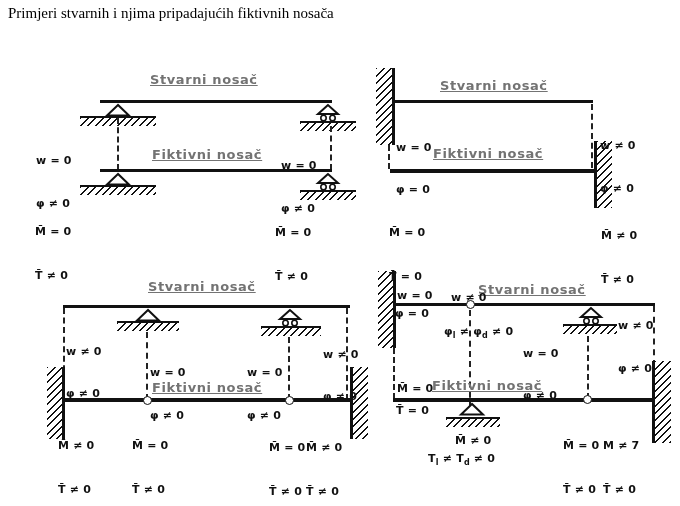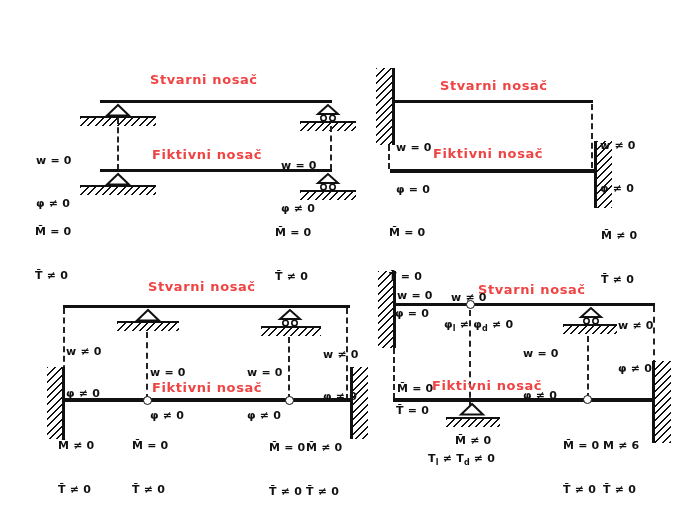--- a/index.html
+++ b/index.html
@@ -1,20 +1,20 @@
 <!DOCTYPE html>
 <html><head>
 <meta charset="utf-8">
 <style>
   html,body{margin:0;padding:0;background:#fff;}
   .screen{position:relative;width:680px;height:506px;background:#fff;overflow:hidden;
           font-family:"DejaVu Sans",sans-serif;}
   .page-title{position:absolute;left:8px;top:5px;font:15px "Liberation Serif",serif;color:#000;}
-  .sec-title{position:absolute;font:bold 13px "DejaVu Sans",sans-serif;color:#ef4444;
-             letter-spacing:0.6px;white-space:nowrap;}
+  .sec-title{position:absolute;font:bold 13px "DejaVu Sans",sans-serif;color:#737373;
+             letter-spacing:0.6px;white-space:nowrap;text-decoration:underline;}
   .beam{position:absolute;background:#111;}
   .dash{position:absolute;width:0;border-left:2.5px dashed #222;}
   .ground{position:absolute;border-top:2.2px solid #111;height:8px;
           background:repeating-linear-gradient(135deg,#111 0 1.4px,transparent 1.4px 5.2px);}
   .wall{position:absolute;
         background:repeating-linear-gradient(135deg,#111 0 1.4px,transparent 1.4px 5.2px);}
   .wall.r{border-right:3px solid #111;}
   .wall.l{border-left:3px solid #111;}
   .lbl{position:absolute;font:bold 11px/14px "DejaVu Sans",sans-serif;color:#111;
        white-space:pre;letter-spacing:0.2px;}
@@ -23,20 +23,21 @@
   .lbl sub{font-size:8px;}
   .hinge{position:absolute;width:7px;height:7px;border:1.8px solid #111;border-radius:50%;
          background:#fff;}
   .support{position:absolute;}
   .support svg{display:block;}
 </style>
 </head>
 <body>
 
 <div class="screen">
+  <div class="page-title">Primjeri stvarnih i njima pripadajućih fiktivnih nosača</div>
 
   <div class="sec-title" style="left:150px;top:72px">Stvarni nosač</div>
   <div class="beam" style="left:100px;top:100px;width:232px;height:3px"></div>
   <div class="support" style="left:103px;top:103px">
     <svg width="30" height="14">
         <polygon points="15,2 4,12.5 26,12.5" fill="#fff" stroke="#111" stroke-width="2"></polygon>
       </svg>
   </div>
   <div class="ground" style="left:80px;top:116px;width:76px"></div>
   <div class="support" style="left:313px;top:103px">
@@ -166,21 +167,21 @@
     <div>T̄ ≠ 0</div>
   </div>
 
   <div class="wall r" style="left:378px;top:271px;width:15px;height:77px"></div>
   <div class="sec-title" style="left:478px;top:282px">Stvarni nosač</div>
   <div class="beam" style="left:393px;top:303px;width:262px;height:3px"></div>
   <div class="hinge" style="left:466px;top:300px"></div>
   <div class="lbl" style="left:397px;top:289px">w = 0</div>
   <div class="lbl" style="left:395px;top:307px">φ = 0</div>
   <div class="lbl" style="left:451px;top:291px">w ≠ 0</div>
-  <div class="lbl" style="left:444px;top:318px"><span>φ</span><sub>l</sub><span> ≠ </span><span>φ</span><sub>d</sub><span> ≠ 0</span></div>
+  <div class="lbl" style="left:444px;top:325px"><span>φ</span><sub>l</sub><span> ≠ </span><span>φ</span><sub>d</sub><span> ≠ 0</span></div>
   <div class="support" style="left:576px;top:306px">
     <svg width="30" height="19">
         <polygon points="15,2 5,11 25,11" fill="#fff" stroke="#111" stroke-width="2"></polygon>
         <circle cx="10.5" cy="15" r="2.7" fill="#fff" stroke="#111" stroke-width="1.6"></circle>
         <circle cx="19.5" cy="15" r="2.7" fill="#fff" stroke="#111" stroke-width="1.6"></circle>
       </svg>
   </div>
   <div class="ground" style="left:563px;top:324px;width:54px"></div>
   <div class="lbl" style="left:523px;top:319px">
     <div>w = 0</div>
@@ -205,17 +206,17 @@
   </div>
   <div class="ground" style="left:446px;top:417px;width:54px"></div>
   <div class="lbl" style="left:455px;top:434px">M̄ ≠ 0</div>
   <div class="lbl" style="left:428px;top:452px"><span>T</span><sub>l</sub><span> ≠ </span><span>T</span><sub>d</sub><span> ≠ 0</span></div>
   <div class="hinge" style="left:583px;top:395px"></div>
   <div class="lbl lh16" style="left:563px;top:410px">
     <div>M̄ = 0</div>
     <div>T̄ ≠ 0</div>
   </div>
   <div class="lbl lh16" style="left:603px;top:410px">
-    <div>M ≠ 6</div>
+    <div>M ≠ 7</div>
     <div>T̄ ≠ 0</div>
   </div>
   <div class="wall l" style="left:652px;top:361px;width:16px;height:82px"></div>
 </div>
 
 </body></html>

